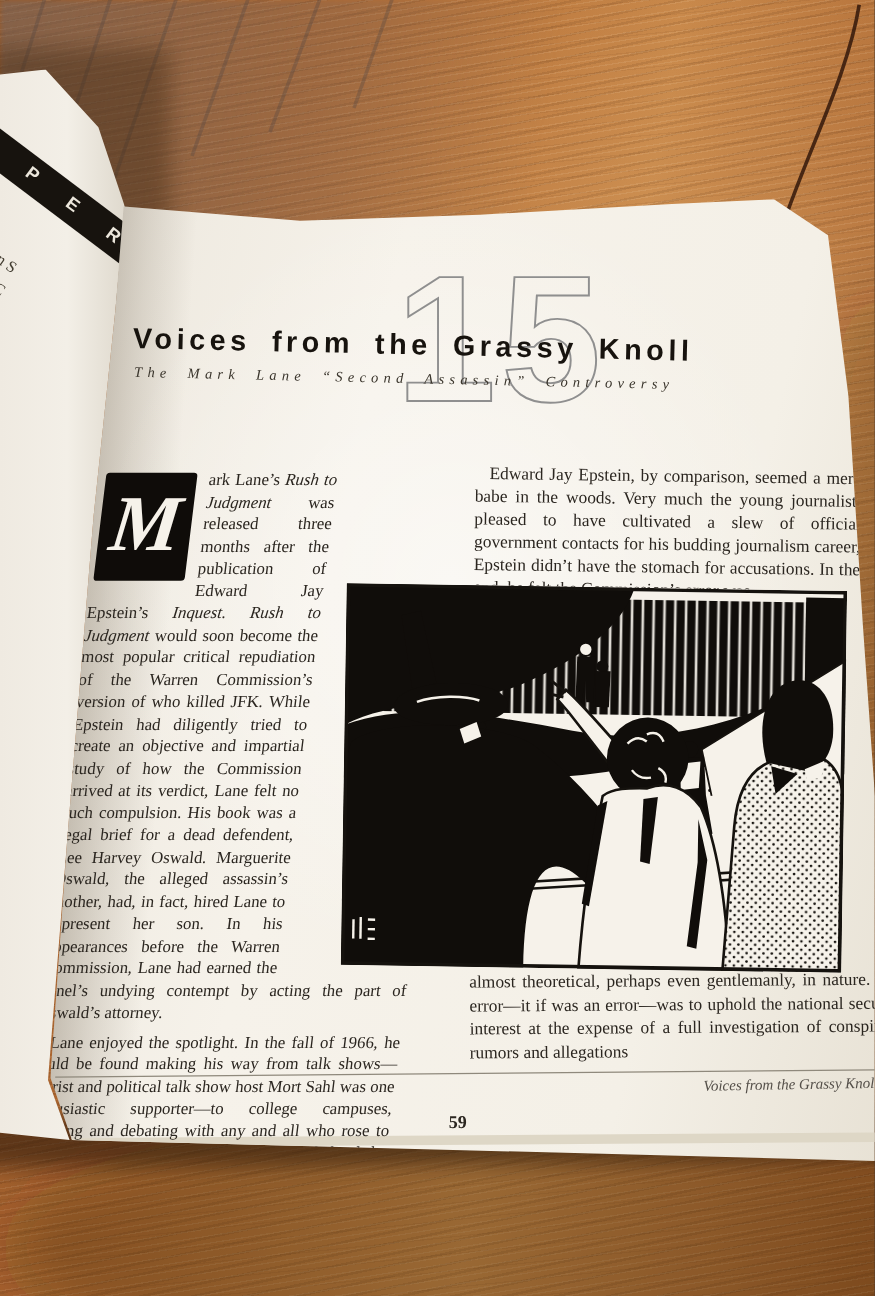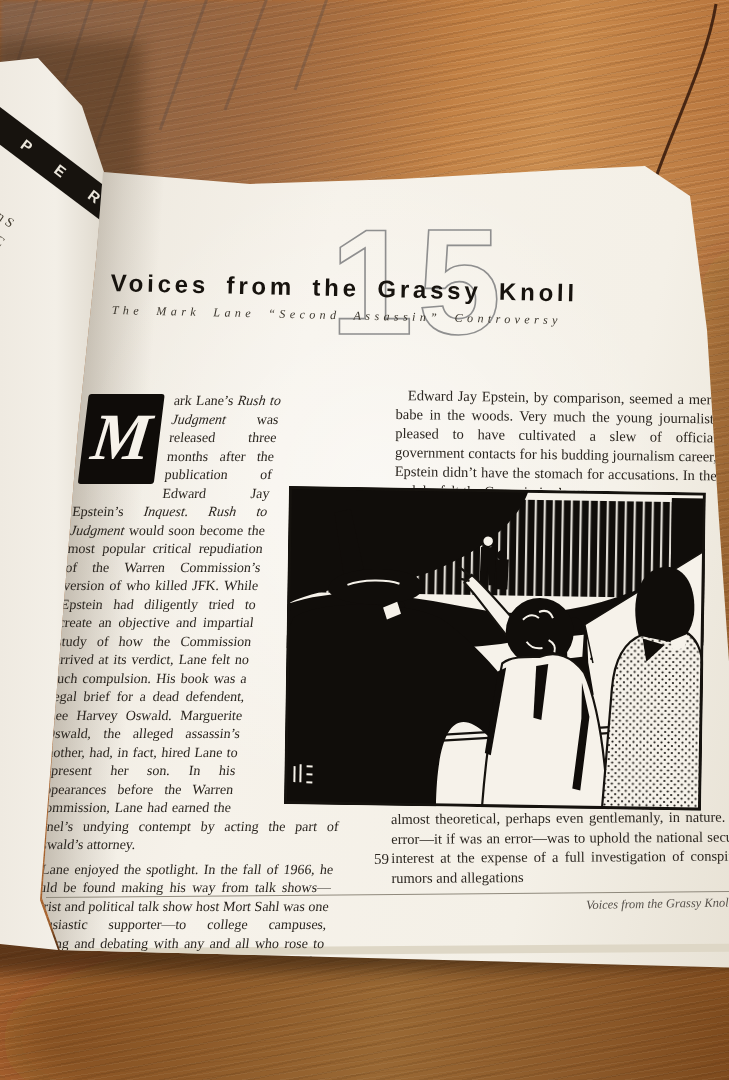--- a/index.html
+++ b/index.html
@@ -63,21 +63,21 @@
   .rightcol p{margin:0;text-indent:12px;}
   .rcol2{left:391px;top:810px;width:362px;color:#2b2620;font-size:14.5px;line-height:19.5px;
     text-align:justify;transform:rotate(-.4deg);transform-origin:0 0;}
   .rcol2 p{margin:0;}
   
   .illu{left:289px;top:486px;width:417px;height:318px;transform:rotate(.9deg);transform-origin:0 0;
     background:#f6f2ea;}
   .illu svg{display:block;width:100%;height:100%;}
   
   .rule{left:46px;top:894px;width:702px;height:1.4px;background:#8f897c;transform:rotate(-.5deg);}
-  .pageno{left:374px;top:851px;font-size:15px;font-weight:normal;color:#2b2620;}
+  .pageno{left:374px;top:928px;font-size:15px;font-weight:bold;color:#2b2620;}
   .runhead{left:586px;top:898px;width:280px;font-style:italic;font-size:12.5px;color:#55504a;
     white-space:nowrap;transform:rotate(-1deg);transform-origin:0 0;}
   .rp-gutter{left:30px;top:150px;width:150px;height:820px;transform:rotate(4deg);
     background:linear-gradient(to right, rgba(92,78,58,.45), rgba(92,78,58,.15) 45%, transparent 72%);}
 </style>
 </head>
 <body>
 
 <div class="photo">
 

